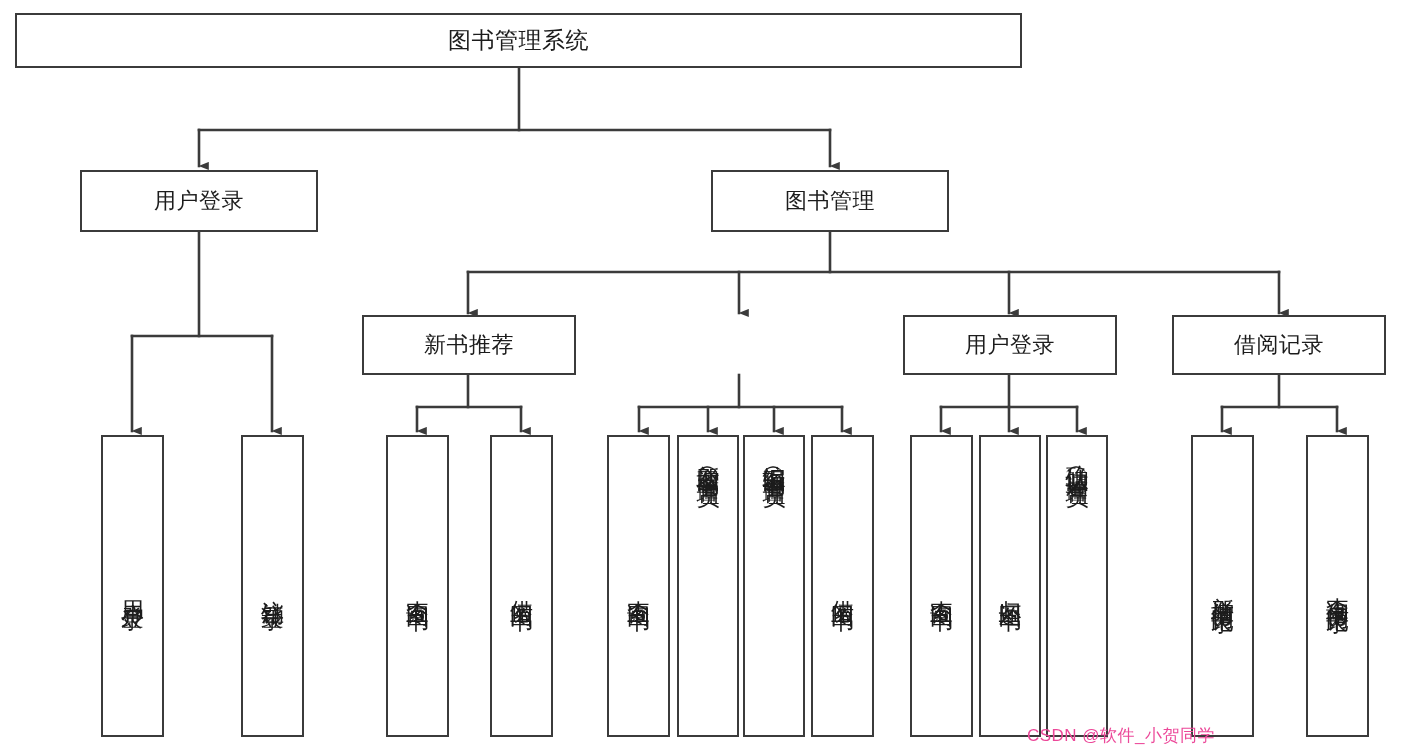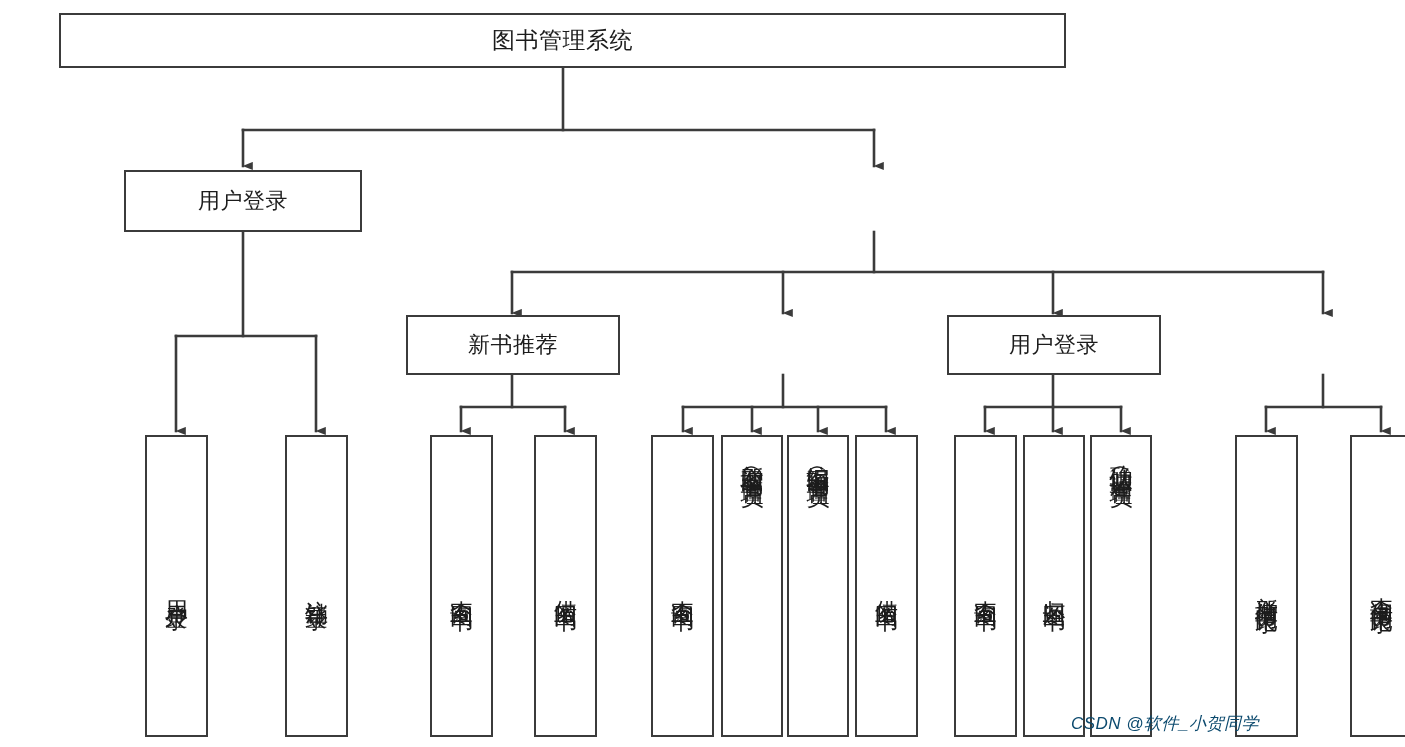--- a/index.html
+++ b/index.html
@@ -11,21 +11,20 @@
     width: 1405px;
     height: 747px;
     overflow: hidden;
     font-family: "Liberation Sans", "DejaVu Sans", sans-serif;
   }
   #diagram-root {
     position: relative;
     width: 1223px;
     height: 747px;
     background: #ffffff;
-    margin-left: 44px;
   }
   svg#tree-svg {
     position: absolute;
     left: 0;
     top: 0;
     width: 1405px;
     height: 747px;
     display: block;
   }
   .node-box {
@@ -69,28 +68,27 @@
     align-items: center;
     justify-content: center;
     width: 100%;
     height: 100%;
   }
   .leaf-center .leaf-inner { align-items: center; }
   .leaf-top .leaf-inner { align-items: flex-start; padding-top: 6px; }
   #watermark {
     position: absolute;
     right: 8px;
-    bottom: 12px;
+    bottom: 0;
     font-size: 17px;
-    color: #0c4a6e;
+    color: #ec4899;
     letter-spacing: 0.5px;
     white-space: nowrap;
     font-family: "Liberation Sans", "DejaVu Sans", sans-serif;
     pointer-events: none;
-    font-style: italic;
   }
 </style>
 </head>
 <body>
 
 <div id="diagram-root">
 
   <svg id="tree-svg" viewBox="0 0 1405 747">
     <defs>
       <marker id="arrowhead" markerWidth="9" markerHeight="11" refX="4.5" refY="10.2" orient="auto-start-reverse" markerUnits="userSpaceOnUse">
@@ -158,30 +156,36 @@
   </svg>
 
   <div class="node-box root" style="left:15px; top:13px; width:1007px; height:55px;">
     <span class="node-label-h">图书管理系统</span>
   </div>
 
   <div class="node-box level2" style="left:80px; top:170px; width:238px; height:62px;">
     <span class="node-label-h">用户登录</span>
   </div>
 
+  <div class="node-box level2" style="left:711px; top:170px; width:238px; height:62px;">
+    <span class="node-label-h">图书管理</span>
+  </div>
 
   <div class="node-box level3" style="left:362px; top:315px; width:214px; height:60px;">
     <span class="node-label-h">新书推荐</span>
   </div>
 
 
   <div class="node-box level3" style="left:903px; top:315px; width:214px; height:60px;">
     <span class="node-label-h">用户登录</span>
   </div>
 
+  <div class="node-box level3" style="left:1172px; top:315px; width:214px; height:60px;">
+    <span class="node-label-h">借阅记录</span>
+  </div>
 
   <div class="node-box leaf leaf-center" style="left:101px; top:435px; width:63px; height:302px;">
     <div class="leaf-inner">
       <span class="node-label-v">用户登录</span>
     </div>
   </div>
 
   <div class="node-box leaf leaf-center" style="left:241px; top:435px; width:63px; height:302px;">
     <div class="leaf-inner">
       <span class="node-label-v">注销登录</span>

